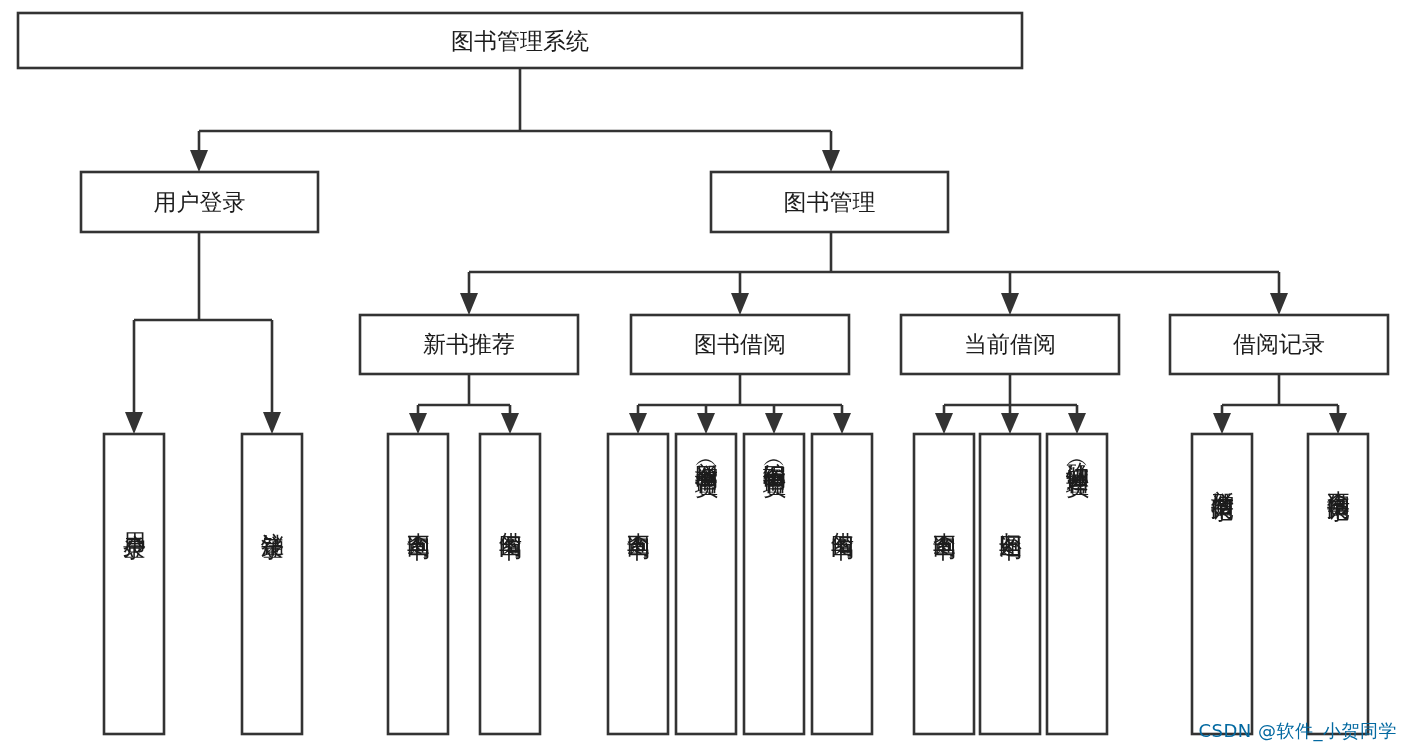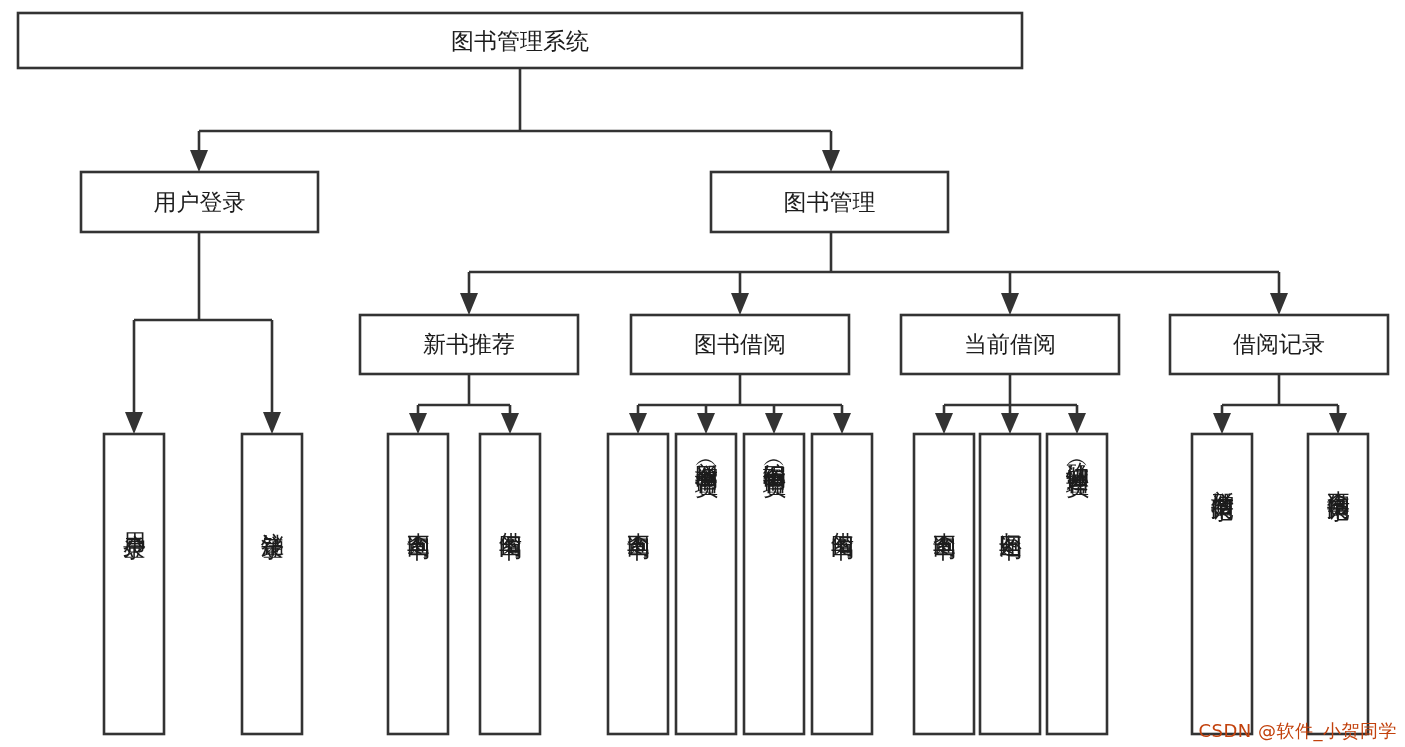--- a/index.html
+++ b/index.html
@@ -65,21 +65,21 @@
     letter-spacing: 2px;
     color: #1c1c1c;
     white-space: nowrap;
   }
   .watermark {
     position: absolute;
     right: 8px;
     bottom: 4px;
     font-family: "DejaVu Sans", "Liberation Sans", sans-serif;
     font-size: 18px;
-    color: #c2410c;
+    color: #0369a1;
     letter-spacing: 0.5px;
     white-space: nowrap;
   }
 </style>
 </head>
 <body>
 
 <div id="diagram-root">
 
   <svg id="flow" viewBox="0 0 1405 747">

